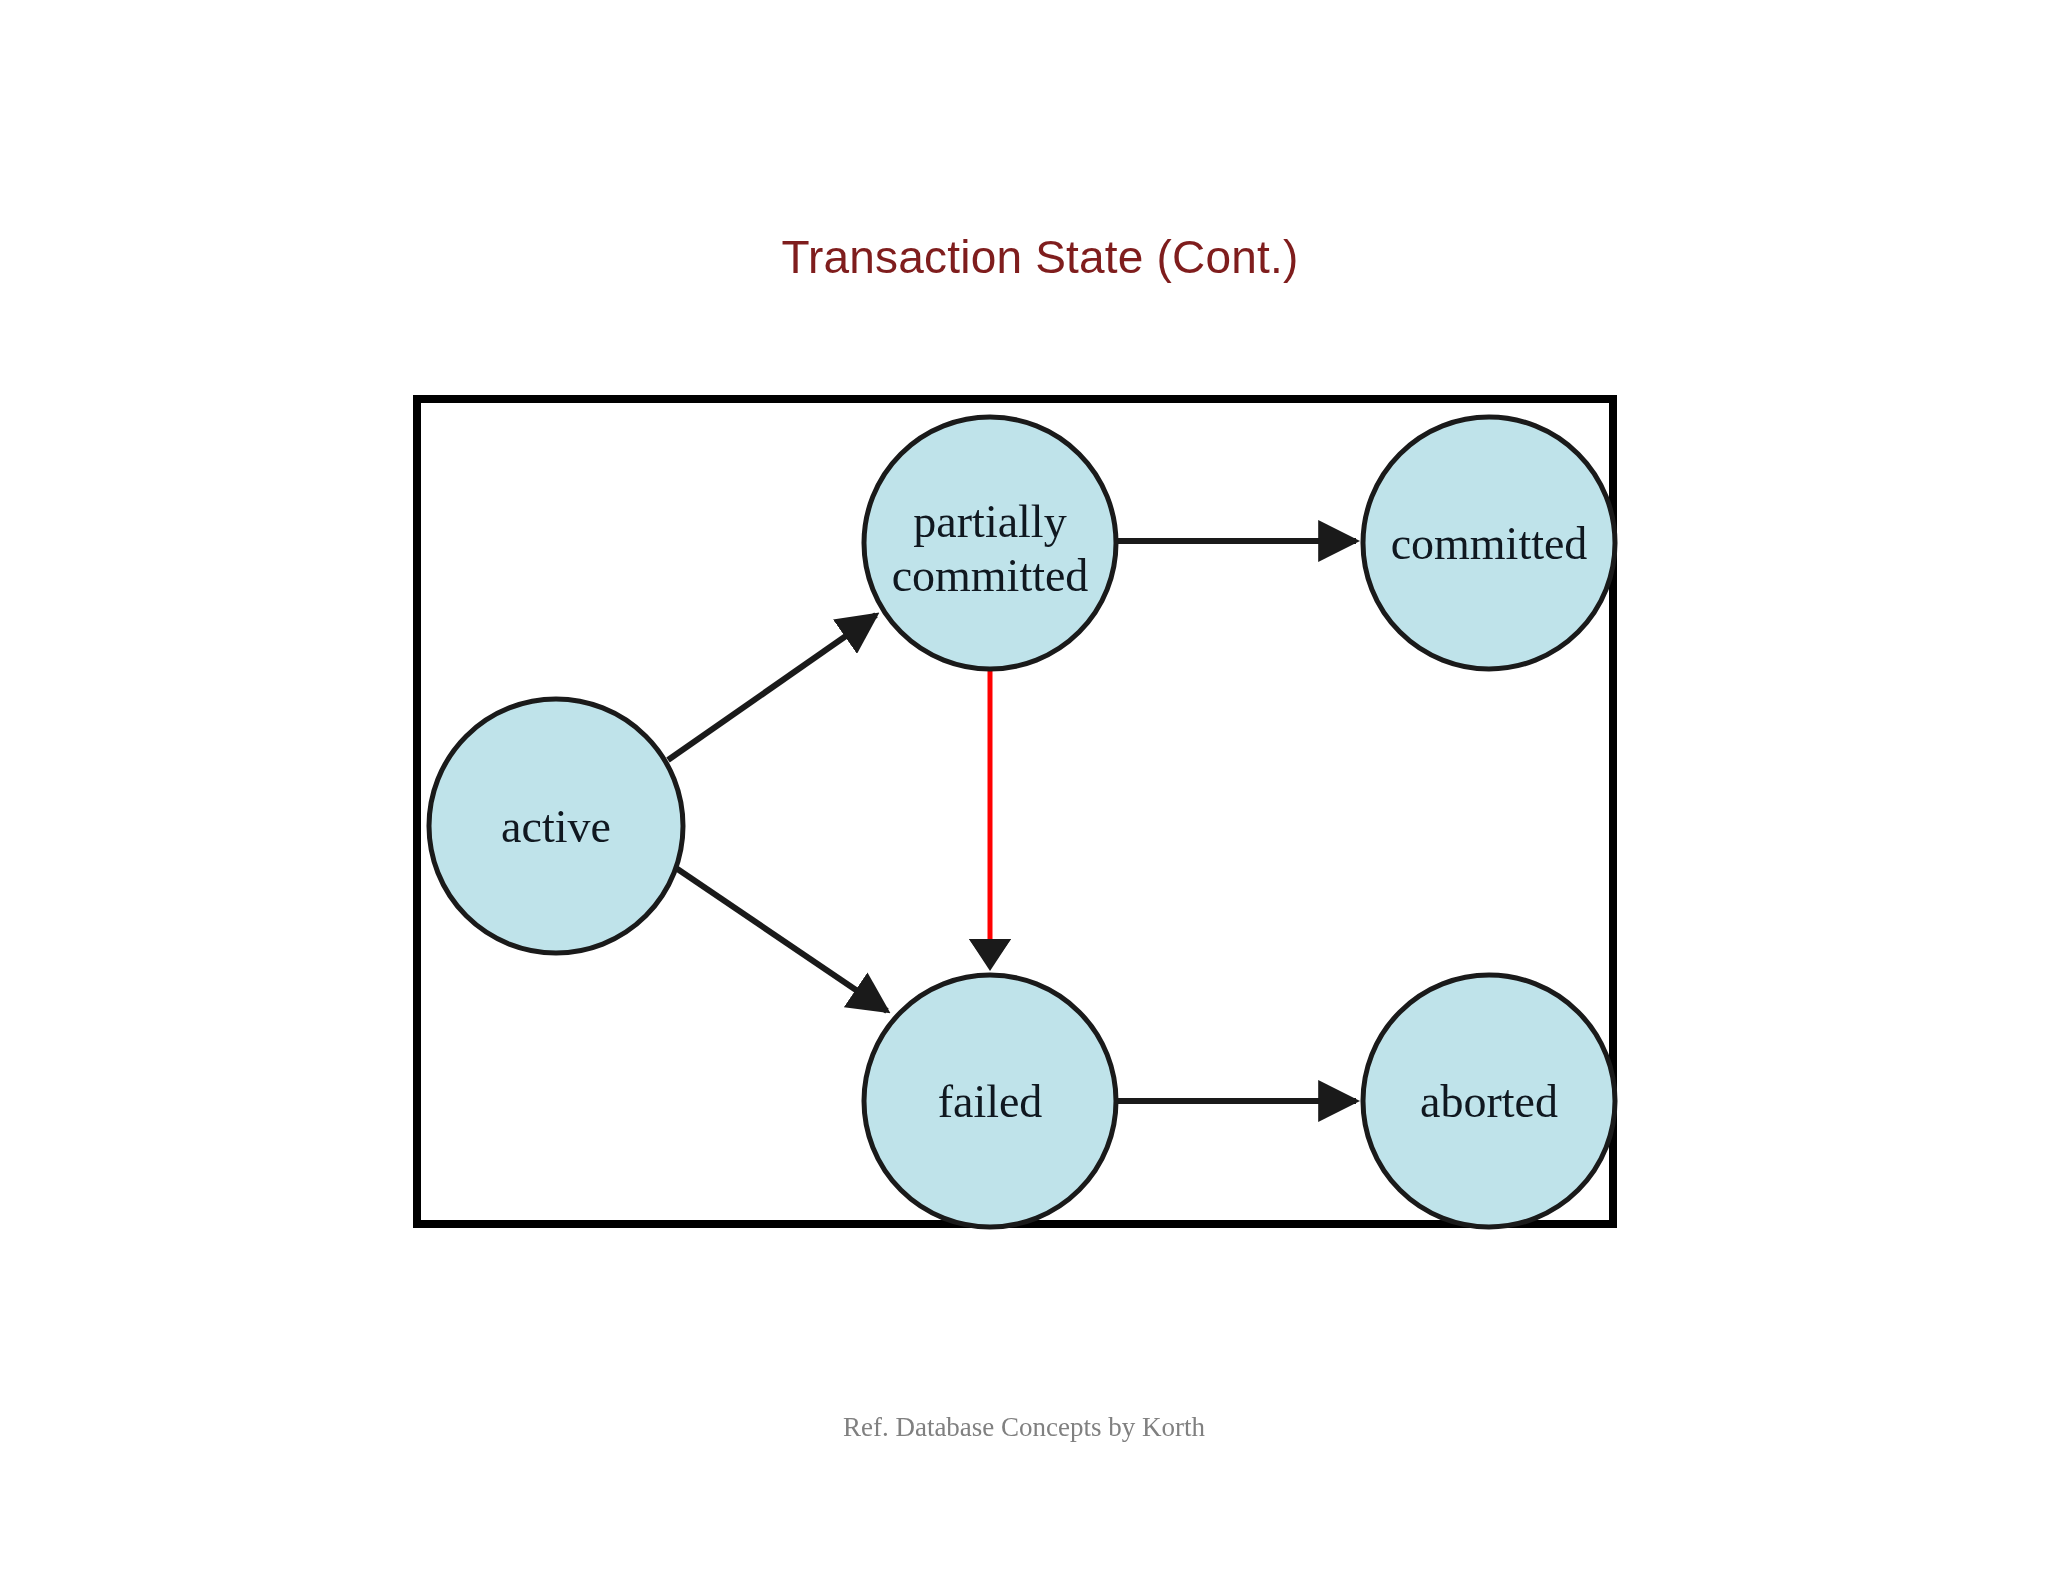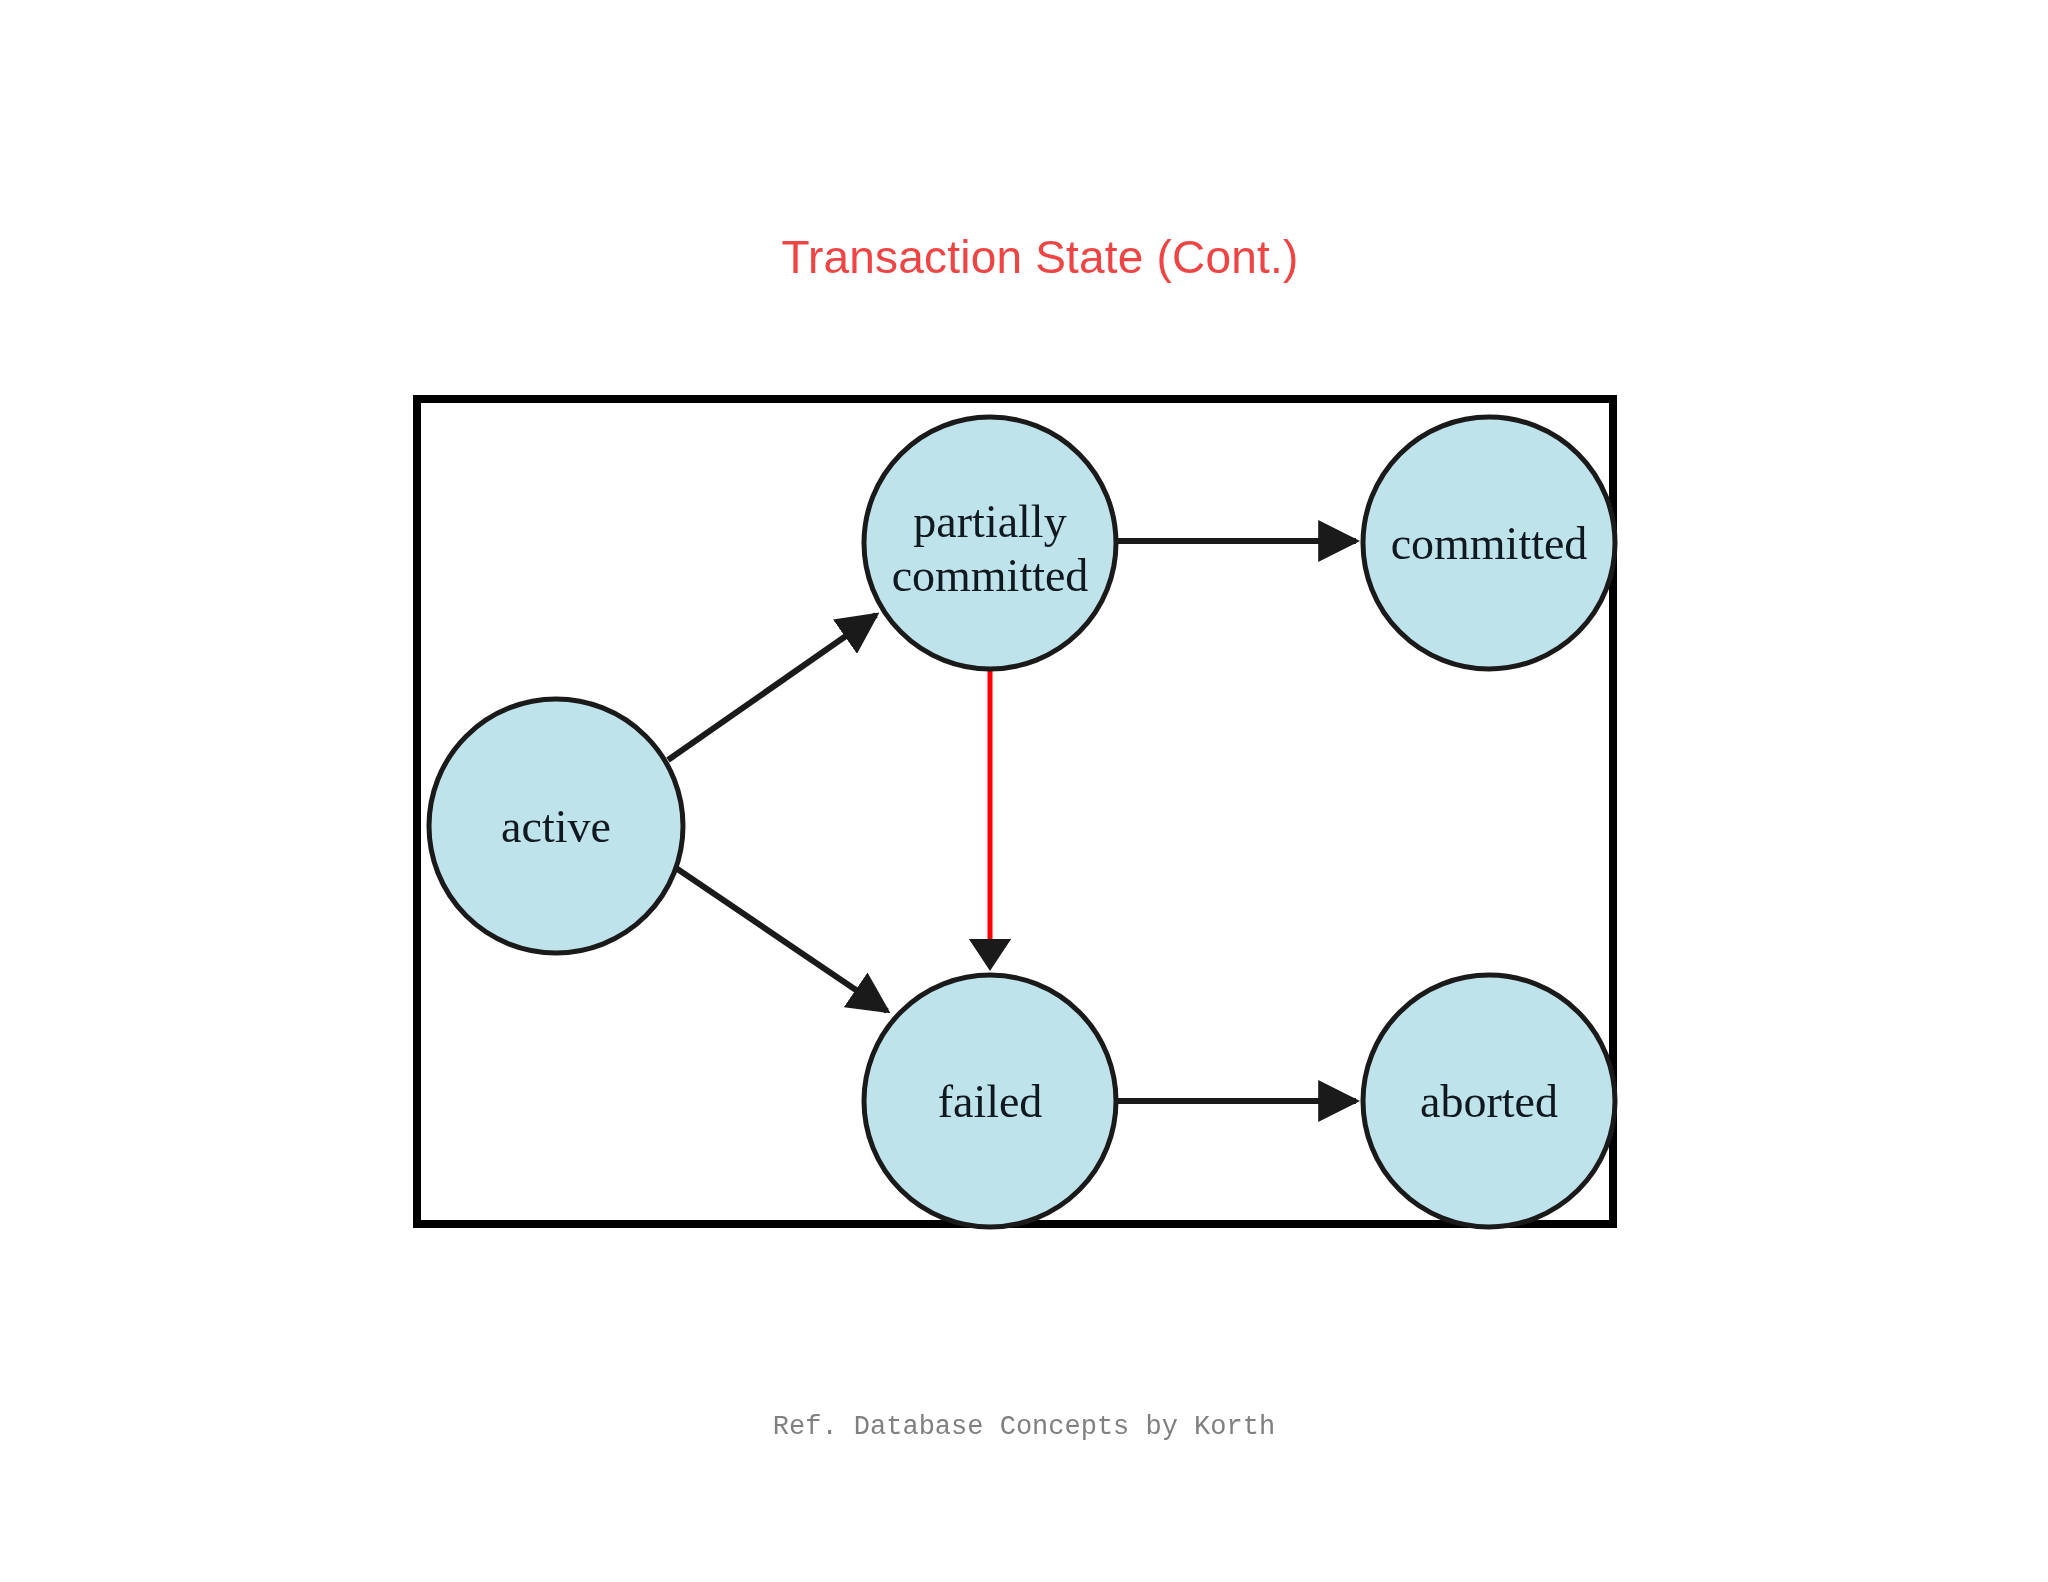--- a/index.html
+++ b/index.html
@@ -24,21 +24,21 @@
   
   #slide-title {
     position: absolute;
     left: 0;
     right: 0;
     top: 232px;
     text-align: center;
     font-family: "Liberation Sans", sans-serif;
     font-size: 46px;
     font-weight: 400;
-    color: #ef4444;
+    color: #7f1d1d;
     letter-spacing: 0.2px;
     line-height: 1.1;
     white-space: nowrap;
     margin-left: 32px;
   }
 
   
   #diagram-frame {
     position: absolute;
     left: 413px;
@@ -64,21 +64,21 @@
     fill: #101820;
   }
 
   
   #footer-ref {
     position: absolute;
     left: 0;
     right: 0;
     top: 1412px;
     text-align: center;
-    font-family: Liberation Mono, monospace;
+    font-family: Liberation Serif, serif;
     font-size: 27px;
     font-weight: 400;
     color: #808080;
     white-space: nowrap;
   }
 </style>
 </head>
 <body>
 
 <div id="slide">

